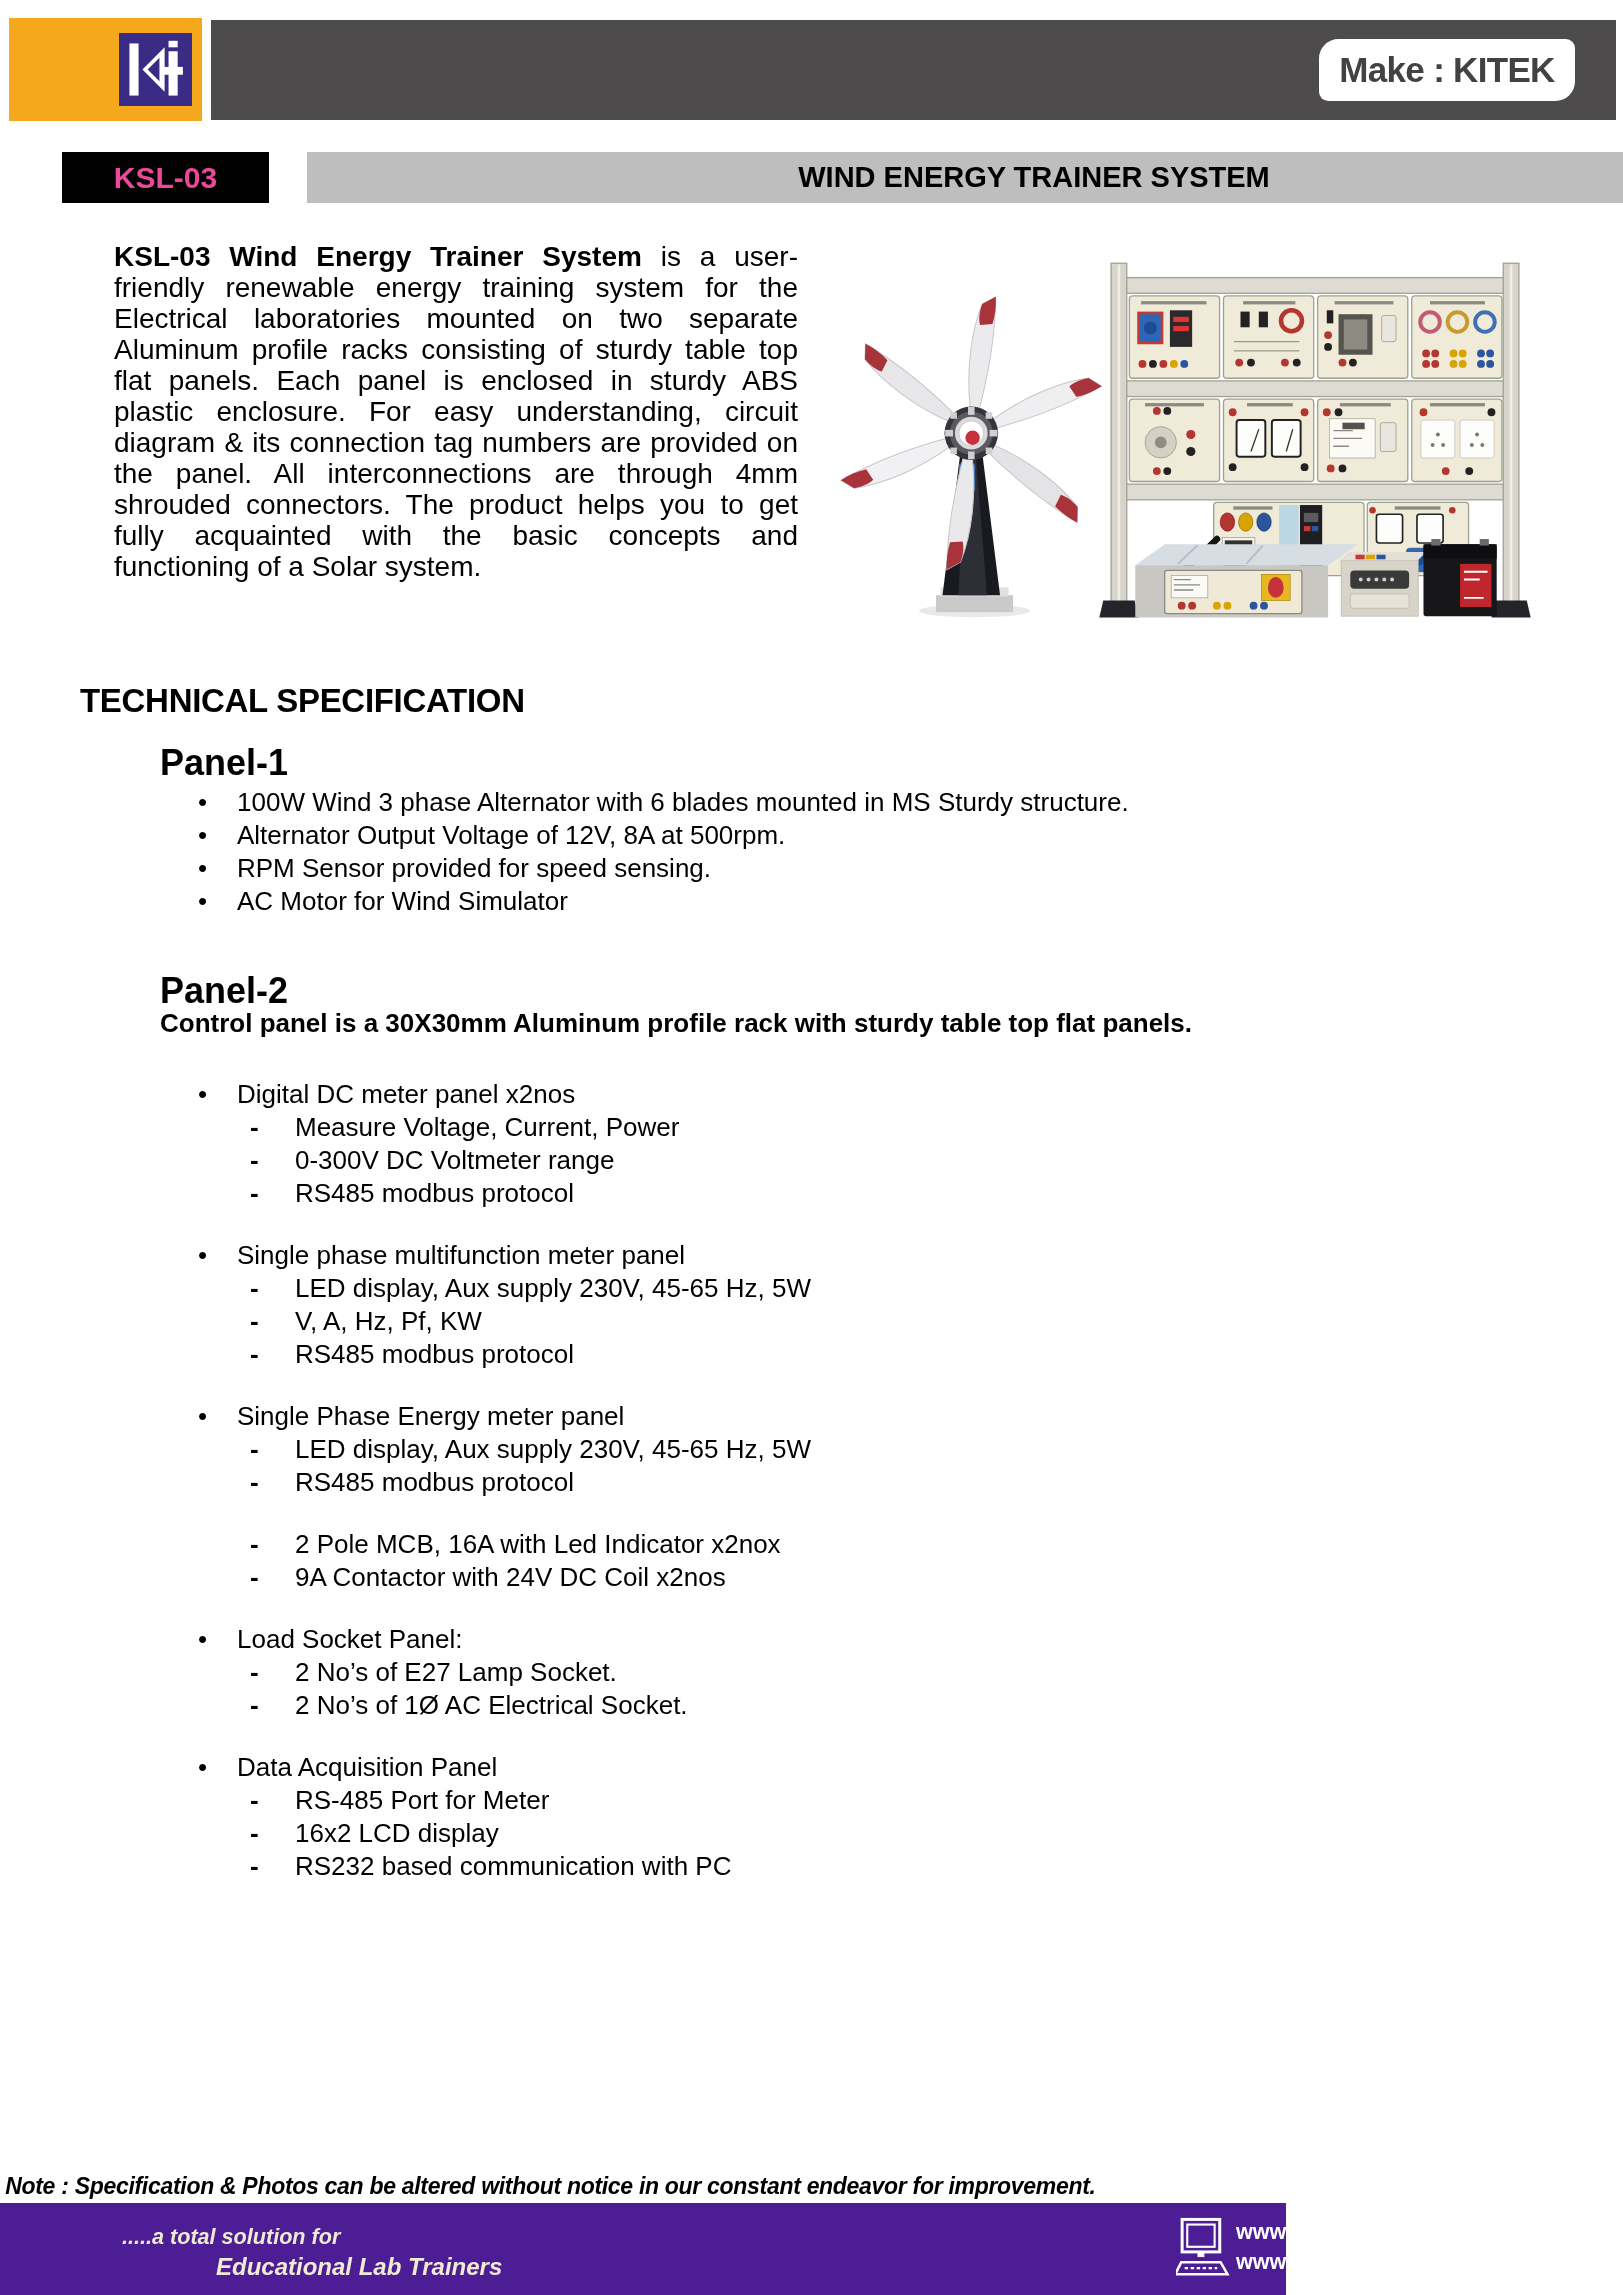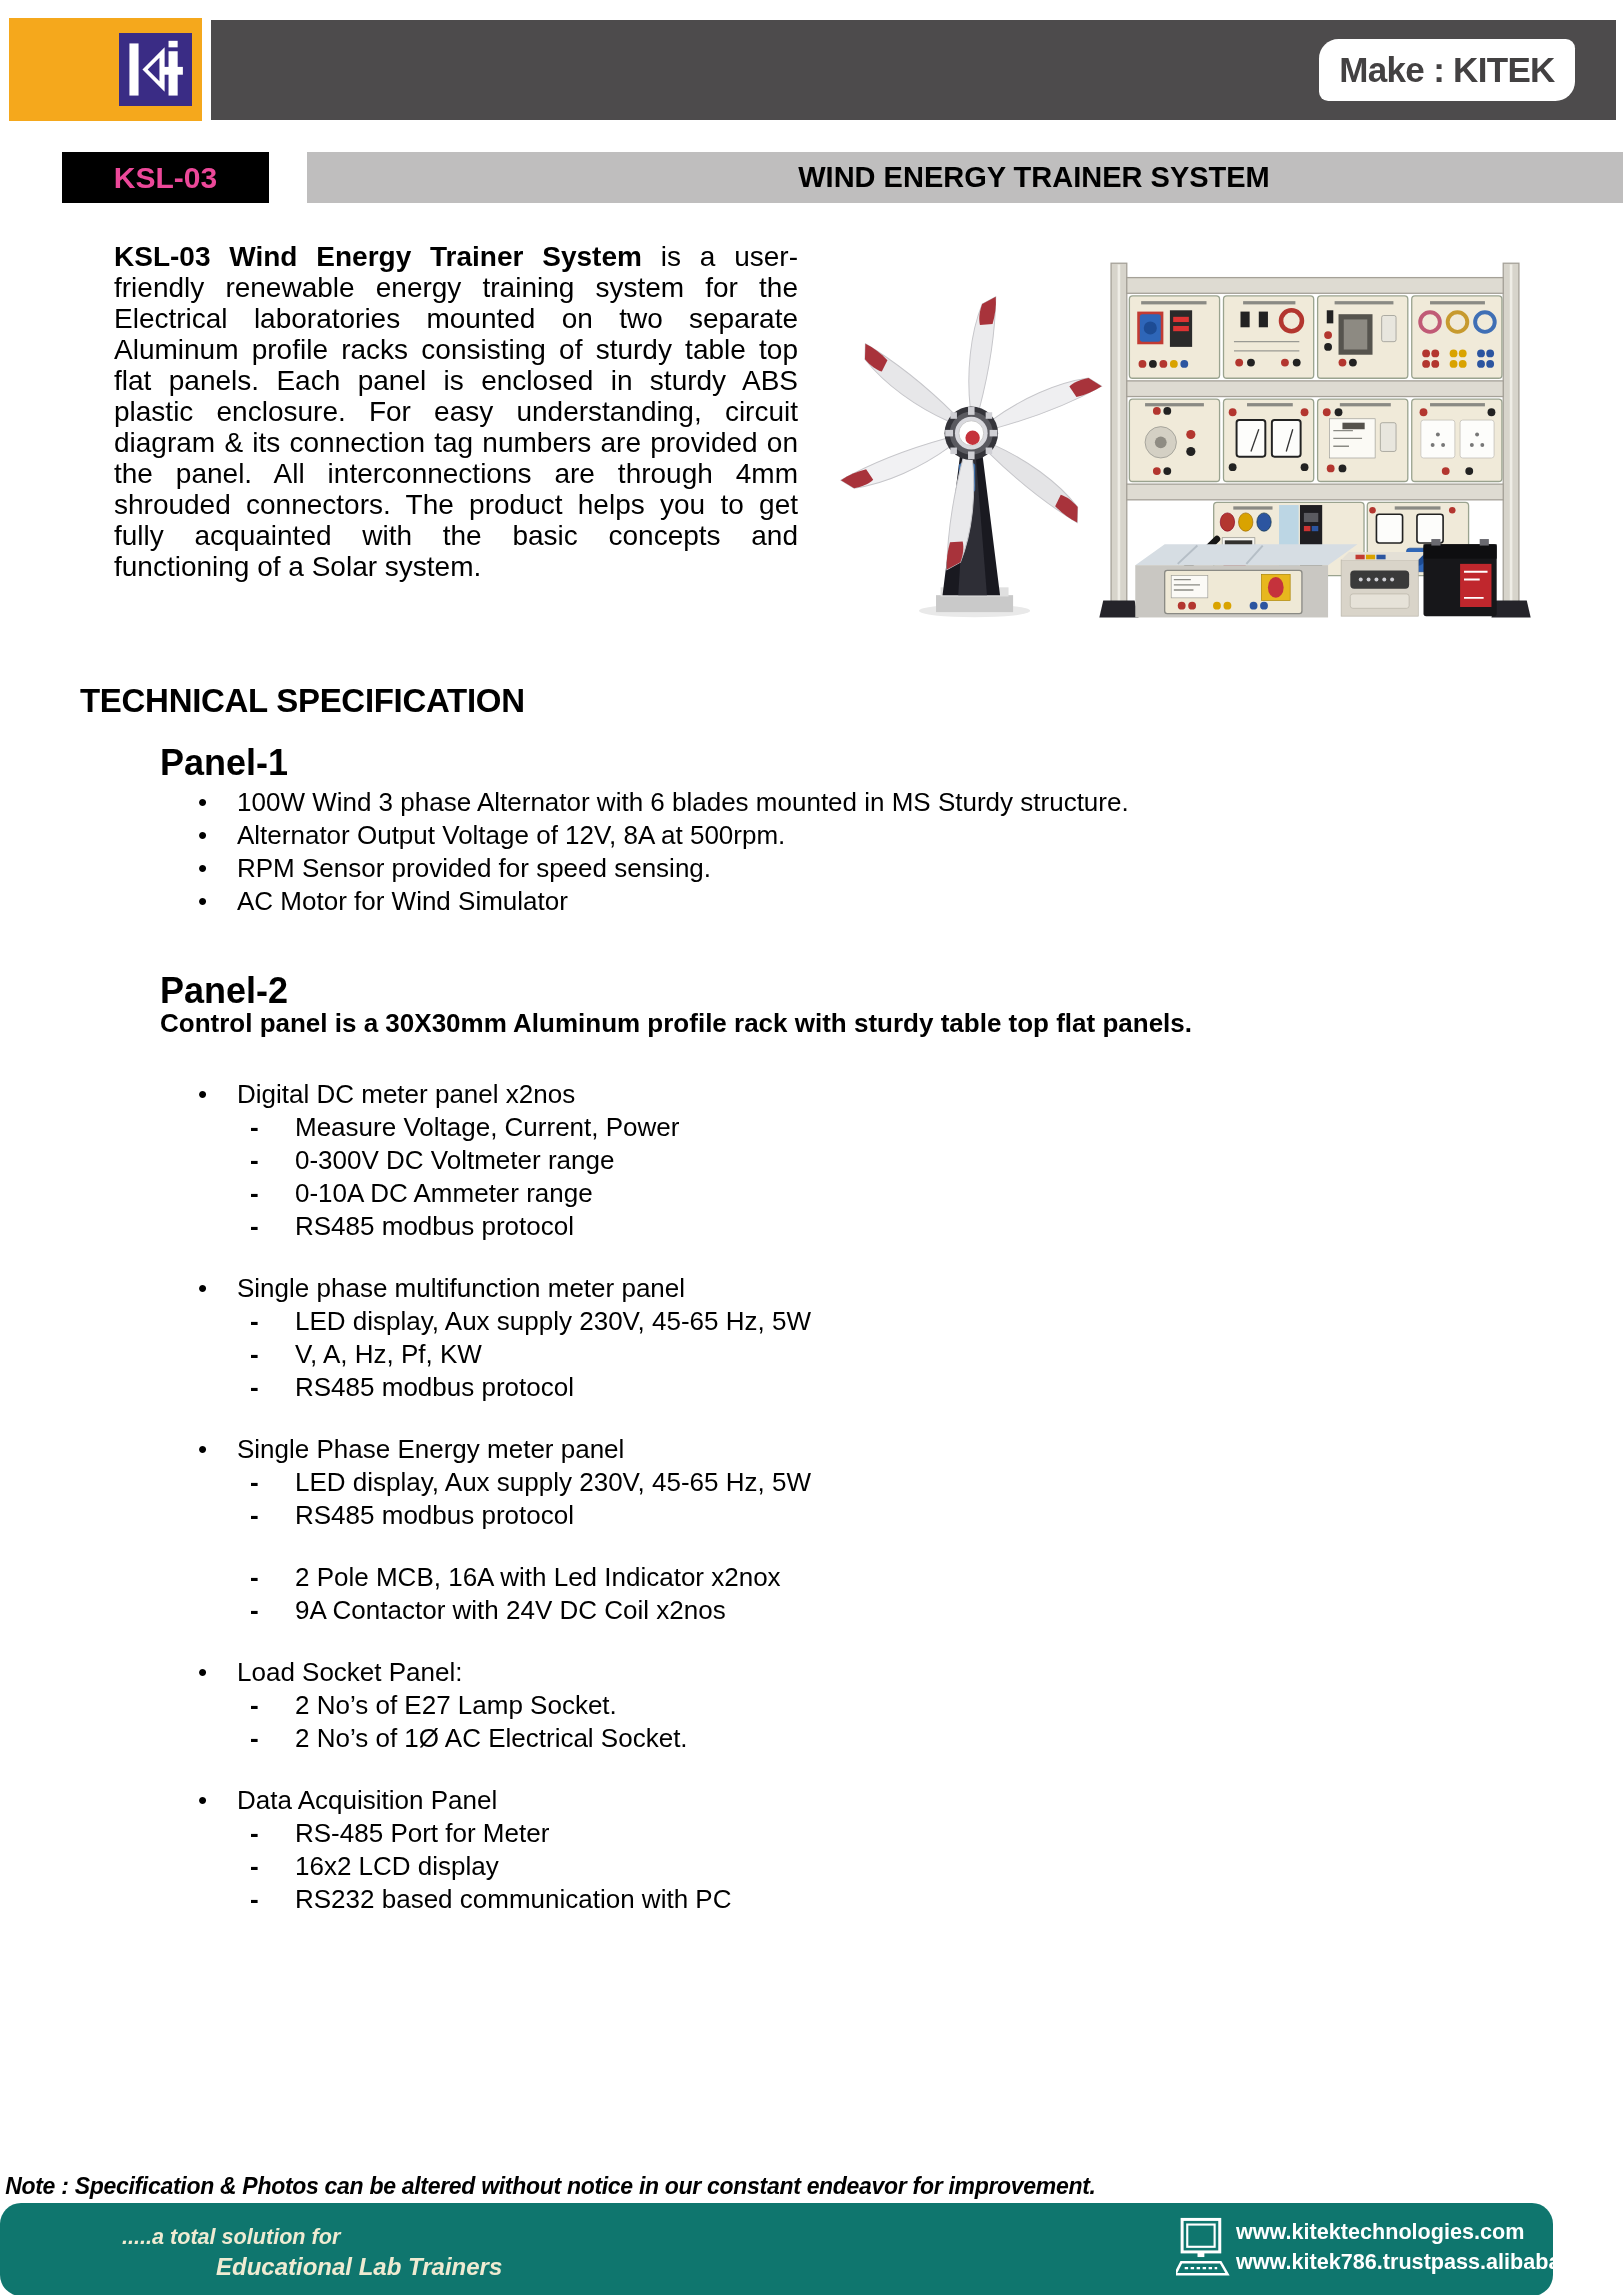--- a/index.html
+++ b/index.html
@@ -47,21 +47,21 @@
   .d-item { font-size:26px; line-height:33px; padding-left:135px; position:relative; }
   .d-item::before { content:"-"; position:absolute; left:90px; font-weight:700; }
   .panel2-block { margin-top:56px; }
   .panel2-subtitle { font-weight:700; font-size:26px; line-height:33px; }
   .groups { margin-top:38px; }
   .group { margin-bottom:29px; }
 
   
   .note { left:5.2px; top:2173px; width:1145px;
     font-weight:700; font-style:italic; font-size:23px; letter-spacing:-0.3px; }
-  .footer-bar { left:0; top:2203px; width:1553px; height:93px; background:#0f766e;border-radius:21px; }
+  .footer-bar { left:0; top:2203px; width:1286px; height:93px; background:#4c1d95; }
   .tagline-1 { position:absolute; left:122px; top:21px; color:#EFEBD2;
     font-weight:700; font-style:italic; font-size:21.6px; }
   .tagline-2 { position:absolute; left:216px; top:50px; color:#EFEBD2;
     font-weight:700; font-style:italic; font-size:24px; }
   .computer-icon { position:absolute; left:1176px; top:13px; }
   .urls { position:absolute; left:1236px; top:14.4px; color:#fff; font-weight:700; }
   .url-line { font-size:21.6px; line-height:30px; color:#fff; text-decoration:none; display:block; }
 </style>
 </head>
 <body>
@@ -362,21 +362,20 @@
     </div>
 
   <div class="panel2-block">
     <div class="panel-title">Panel-2</div>
     <div class="panel2-subtitle">Control panel is a 30X30mm Aluminum profile rack with sturdy table top flat panels.</div>
     <div class="groups">
         <div class="group">
           <div class="b-item">Digital DC meter panel x2nos</div>
           <div class="d-item">Measure Voltage, Current, Power</div>
           <div class="d-item">0-300V DC Voltmeter range</div>
-          <div class="d-item">0-10A DC Ammeter range</div>
           <div class="d-item">RS485 modbus protocol</div>
         </div>
         <div class="group">
           <div class="b-item">Single phase multifunction meter panel</div>
           <div class="d-item">LED display, Aux supply 230V, 45-65 Hz, 5W</div>
           <div class="d-item">V, A, Hz, Pf,  KW</div>
           <div class="d-item">RS485 modbus protocol</div>
         </div>
         <div class="group">
           <div class="b-item">Single Phase Energy meter panel</div>

